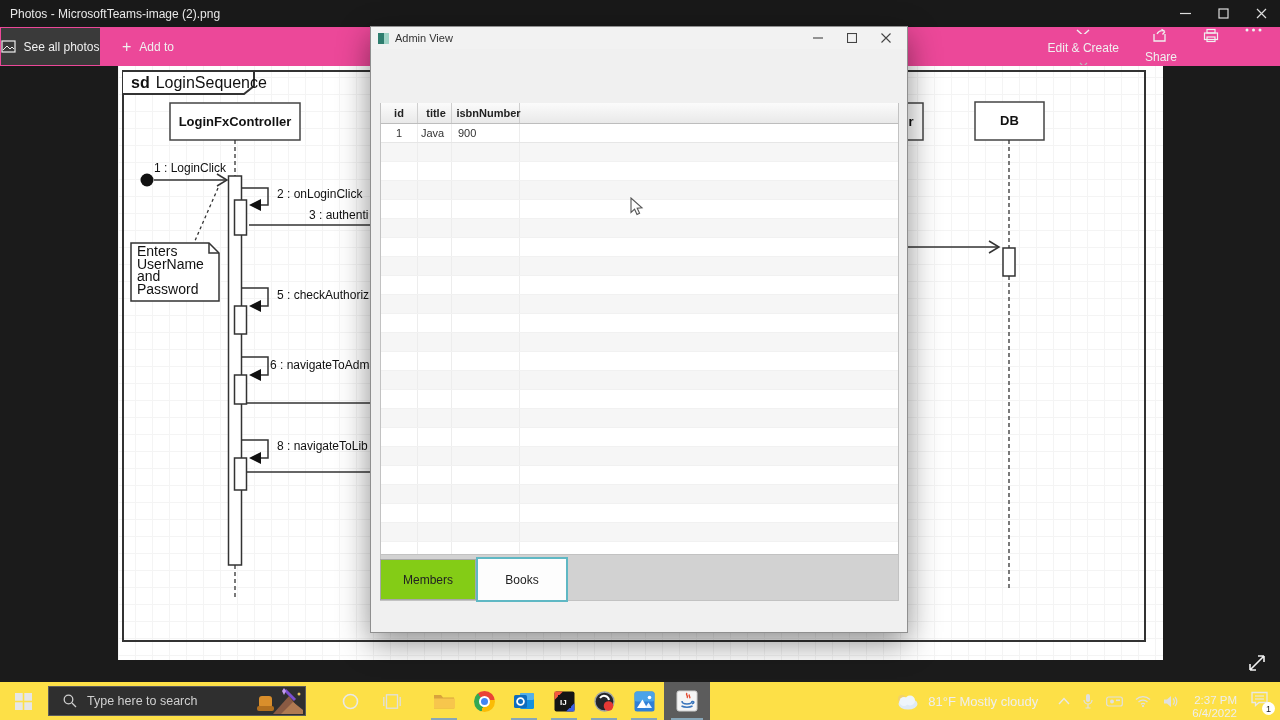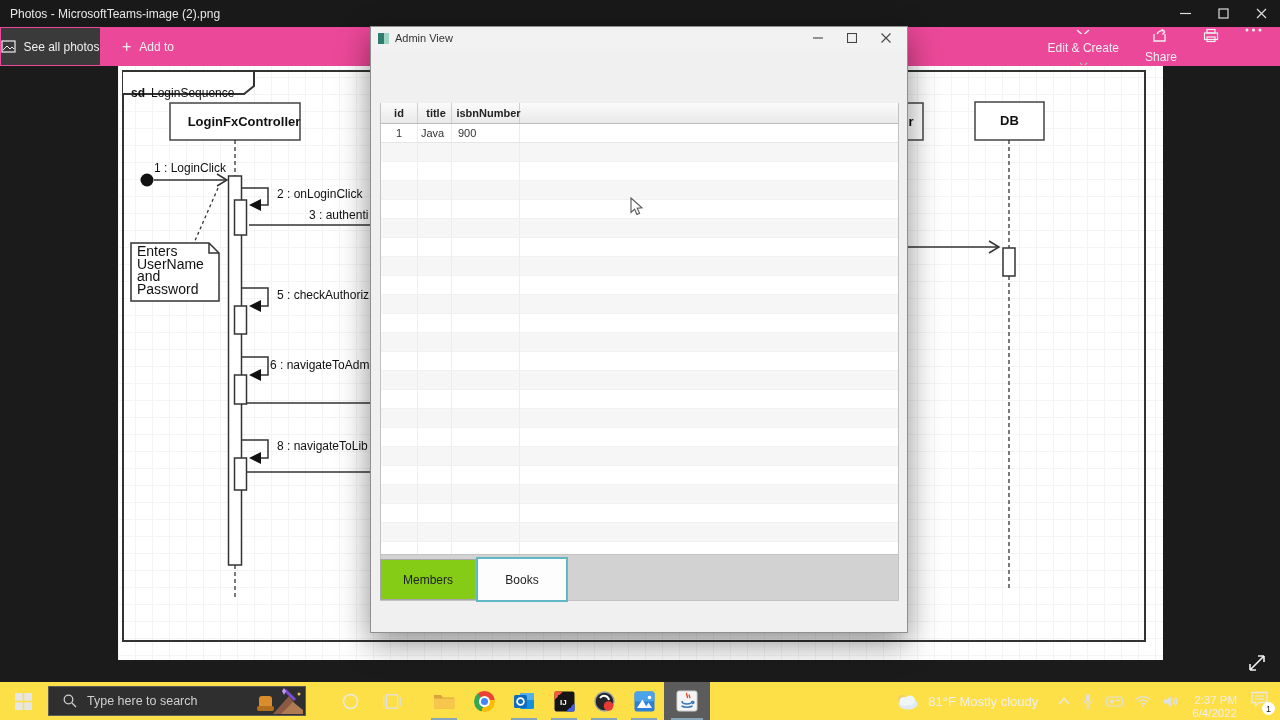--- a/index.html
+++ b/index.html
@@ -24,21 +24,21 @@
   .plus { font-size:16px; font-weight:400; line-height:1; }
 
   
   #photo { left:118px; top:60px; width:1045px; height:600px; background:#fff;
            background-image: linear-gradient(#f4f4f4 1px, transparent 1px),
                              linear-gradient(90deg,#f4f4f4 1px, transparent 1px);
            background-size:17px 17px; }
   #photo svg { position:absolute; left:0; top:0; }
   .dlabel { position:absolute; color:#111; font-size:12px; white-space:nowrap; }
   .dhead { position:absolute; color:#111; font-weight:bold; font-size:13px; text-align:center; }
-  #frame-label { position:absolute; left:13px; top:26px; font-size:12px; color:#111; }
+  #frame-label { position:absolute; left:13px; top:14px; font-size:16px; color:#111; }
   #frame-label b { margin-right:6px; }
   #note-text { position:absolute; left:19px; top:185px; font-size:14px; line-height:12.5px; color:#111; }
 
   
   #admin-win { left:370px; top:26px; width:538px; height:607px; background:#f0f0f0;
                border:1px solid #8f8f8f; box-shadow:0 10px 30px rgba(0,0,0,.45); z-index:5; }
   #admin-titlebar { position:absolute; left:0; top:0; width:100%; height:22px; background:#f2f2f2;
                     display:flex; align-items:center; font-size:11px; color:#333; }
   #admin-icon { width:11px; height:11px; margin:0 6px 0 7px; background:#2e7d6e; position:relative; }
   #admin-icon:after { content:""; position:absolute; right:0; top:0; width:5px; height:11px; background:#9fd3c6; }
@@ -142,21 +142,21 @@
         <polygon points="131,315 143,309 143,321"></polygon>
         <polygon points="131,398 143,392 143,404"></polygon>
       </g>
       <g fill="#fff" stroke="#333" stroke-width="1.5">
         <path d="M13,183 H91 L101,193 V241 H13 Z"></path>
         <path d="M91,183 V193 H101" fill="none"></path>
       </g>
     </svg>
 
     <div id="frame-label"><b>sd</b><span>LoginSequence</span></div>
-    <div class="dhead" style="left:52px; top:54px; width:130px;margin-left:9px;">LoginFxController</div>
+    <div class="dhead" style="left:52px; top:54px; width:130px;">LoginFxController</div>
     <div class="dhead" style="left:857px; top:53px; width:69px;">DB</div>
     <div class="dhead" style="left:786px; top:54px; width:14px;">r</div>
     <div class="dlabel" style="left:36px; top:101px;">1 : LoginClick</div>
     <div class="dlabel" style="left:159px; top:127px;">2 : onLoginClick</div>
     <div class="dlabel" style="left:191px; top:148px;">3 : authenti</div>
     <div class="dlabel" style="left:159px; top:228px;">5 : checkAuthoriz</div>
     <div class="dlabel" style="left:152px; top:298px;">6 : navigateToAdm</div>
     <div class="dlabel" style="left:159px; top:379px;">8 : navigateToLib</div>
     <div id="note-text">
       <div>Enters</div>

